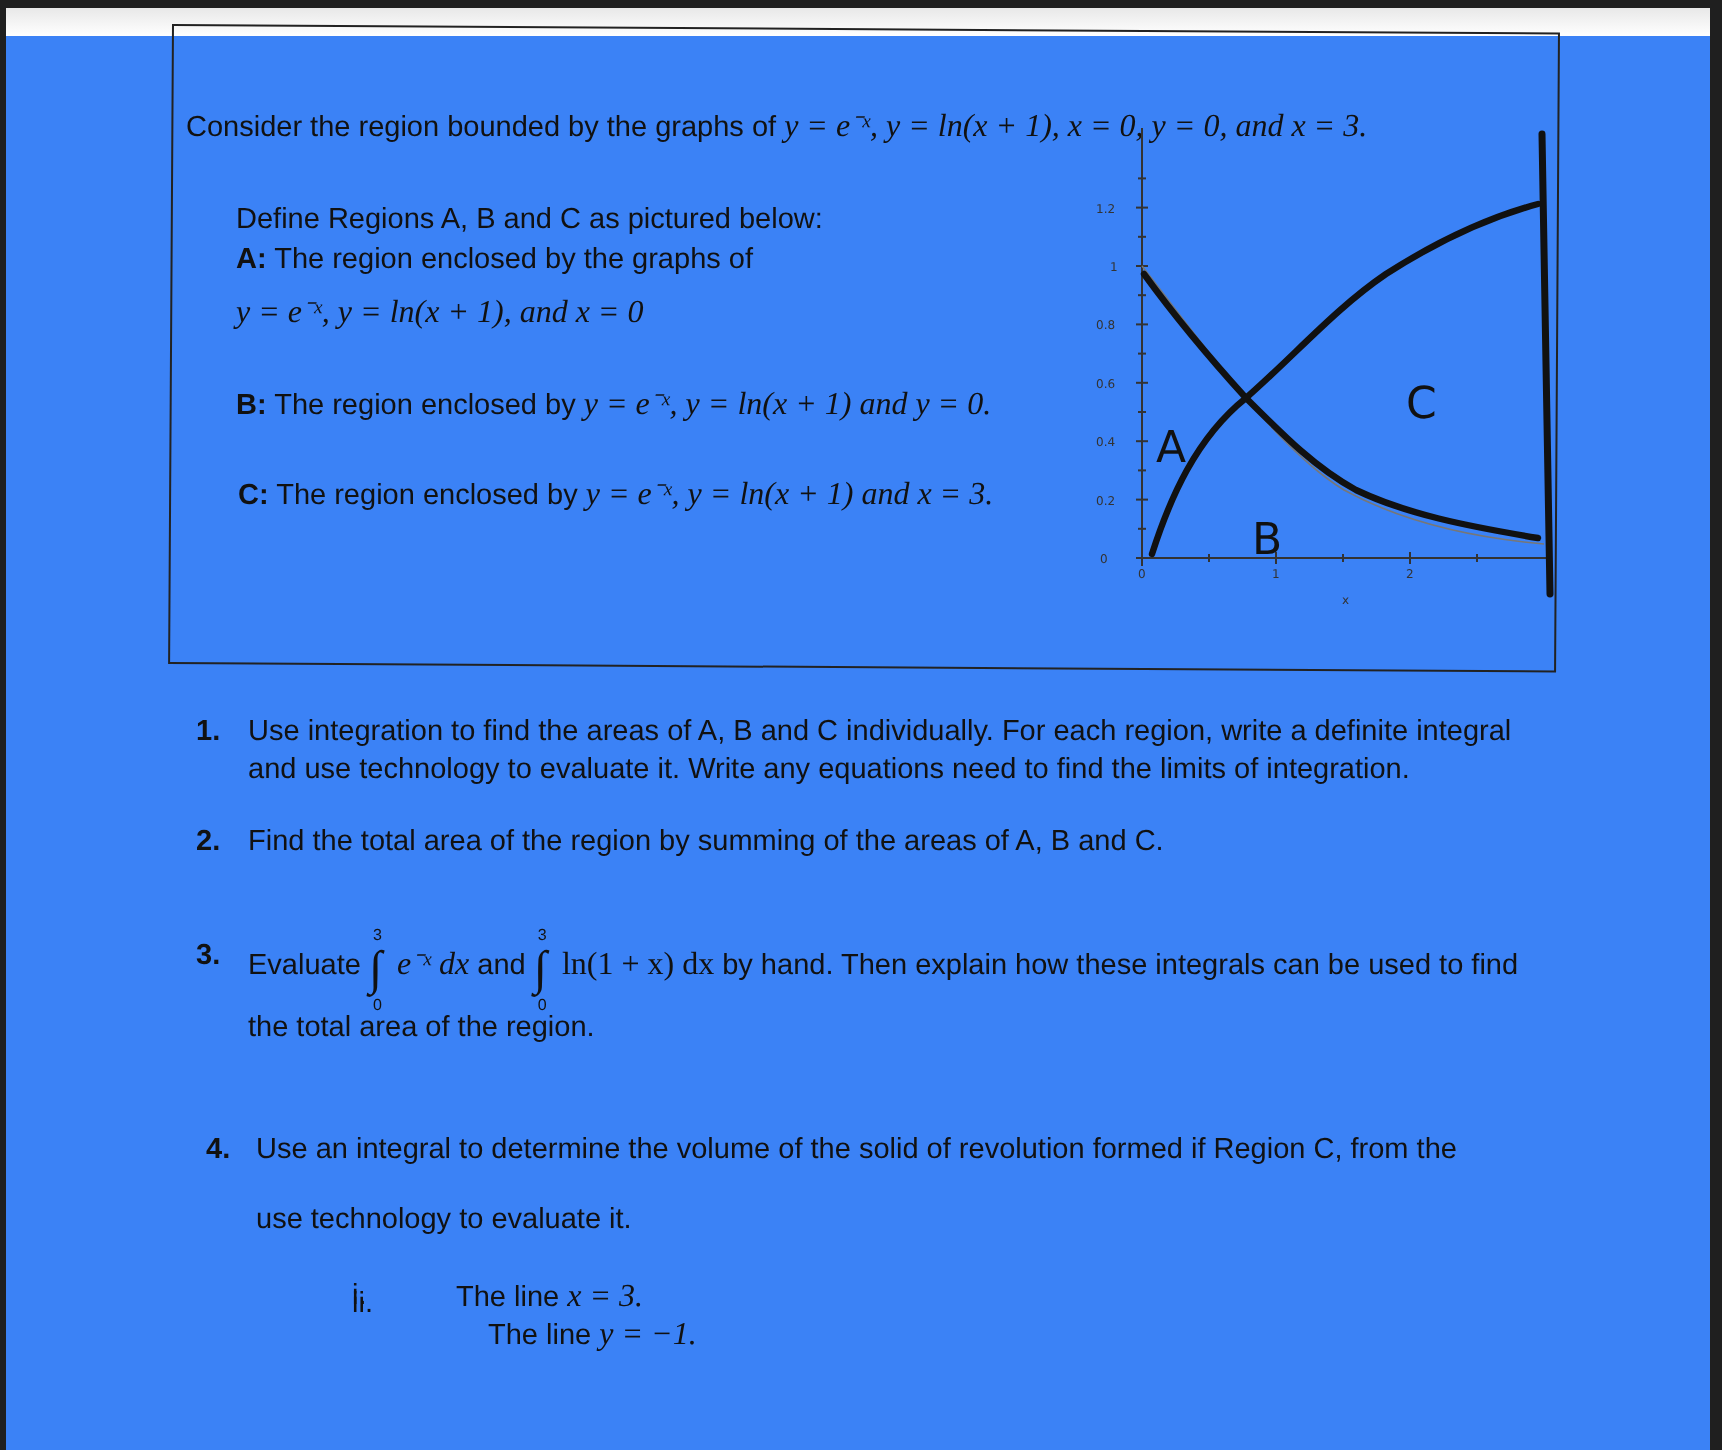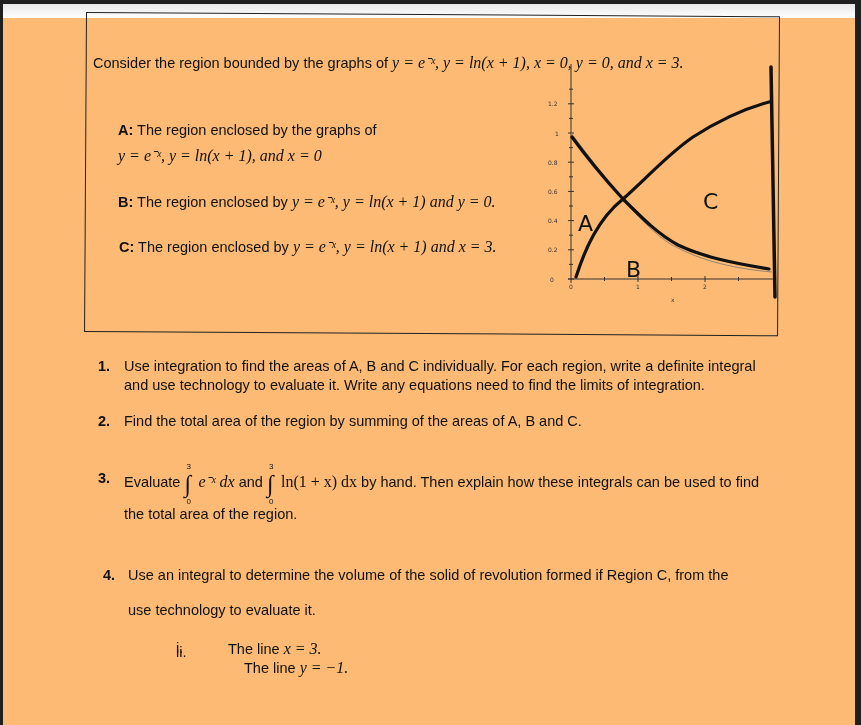--- a/index.html
+++ b/index.html
@@ -5,21 +5,21 @@
   html, body { margin: 0; padding: 0; }
   body {
     width: 861px; height: 725px; overflow: hidden;
     background: #1f1f1f;
     position: relative;
     font-family: "Liberation Sans", sans-serif;
     color: #111;
   }
   .page {
     position: absolute; left: 3px; top: 4px; width: 852px; height: 721px;
-    background: #fdba74;
+    background: #3b82f6;
   }
   .page-shade {
     position: absolute; left: 0; top: 0; width: 100%; height: 14px;
     background: linear-gradient(#e8e8e8, #ffffff);
   }
   .frame {
     position: absolute; left: 83px; top: 8px; width: 692px; height: 318px;
     border: 1.5px solid #222;
     transform: rotate(0.35deg);
     transform-origin: left top;
@@ -38,20 +38,21 @@
 
 <div class="page">
   <div class="page-shade"></div>
   <div class="frame"></div>
 
   <div class="t" style="left:90px; top:47px;">
     <span>Consider the region bounded by the graphs of</span>
     <span class="m">y = e⁻ˣ, y = ln(x + 1), x = 0, y = 0, and x = 3.</span>
   </div>
 
+  <div class="t" style="left:115px; top:98px;">Define Regions A, B and C as pictured below:</div>
   <div class="t" style="left:115px; top:118px;">
     <span class="b">A:</span>
     <span>The region enclosed by the graphs of</span>
   </div>
   <div class="t m" style="left:115px; top:140px;">y = e⁻ˣ, y = ln(x + 1), and x = 0</div>
 
   <div class="t" style="left:115px; top:186px;">
     <span class="b">B:</span>
     <span>The region enclosed by</span>
     <span class="m">y = e⁻ˣ, y = ln(x + 1) and y = 0.</span>

